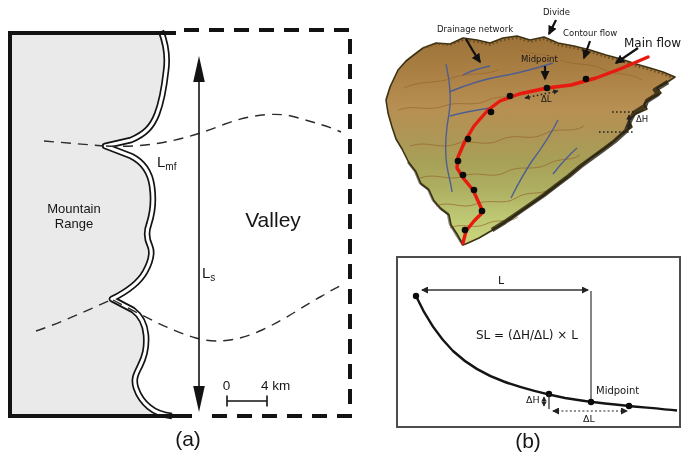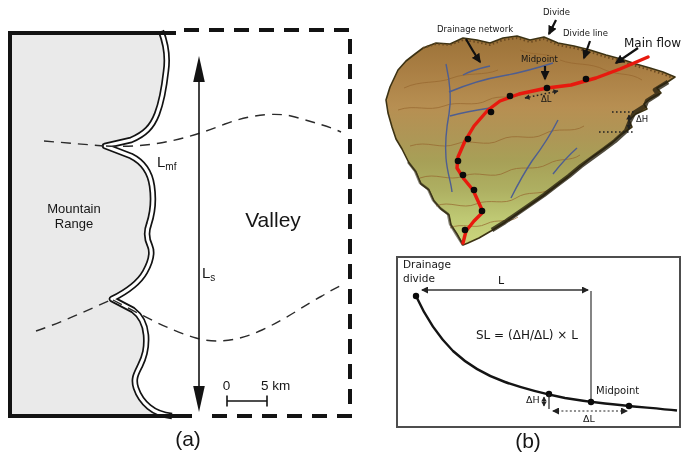--- a/index.html
+++ b/index.html
@@ -182,33 +182,31 @@
   <div class="lbl pa center" style="left:24px;top:201px;width:100px;font-size:13px;line-height:1.18;">Mountain
 Range</div>
   <div class="lbl pa center" style="left:240px;top:208px;width:66px;font-size:21px;">Valley</div>
   <div class="lbl pa" style="left:157px;top:136px;font-size:15px;">
     <span>L</span><span class="sub">mf</span>
   </div>
   <div class="lbl pa" style="left:202px;top:247px;font-size:15px;text-align:right;">
     <span>L</span><span class="sub">s</span>
   </div>
   <div class="lbl pa center" style="left:220px;top:378px;width:13px;font-size:13.5px;">0</div>
-  <div class="lbl pa" style="left:261px;top:378px;font-size:13.5px;">5 km</div>
+  <div class="lbl pa" style="left:261px;top:378px;font-size:13.5px;">4 km</div>
   <div class="lbl pa center caption" style="left:160px;top:427px;width:56px;">(a)</div>
 
   <div class="lbl pb" style="left:437px;top:24px;font-size:8.5px;">Drainage network</div>
   <div class="lbl pb" style="left:543px;top:7px;font-size:8.5px;">Divide</div>
-  <div class="lbl pb" style="left:563px;top:28px;font-size:8.5px;">Divide line</div>
+  <div class="lbl pb" style="left:563px;top:28px;font-size:8.5px;">Contour flow</div>
   <div class="lbl pb" style="left:624px;top:36px;font-size:12px;">Main flow</div>
   <div class="lbl pb" style="left:521px;top:54px;font-size:8.5px;">Midpoint</div>
   <div class="lbl pb" style="left:541px;top:94px;font-size:8.5px;">ΔL</div>
   <div class="lbl pb" style="left:636px;top:114px;font-size:8.5px;">ΔH</div>
 
-  <div class="lbl pb" style="left:403px;top:258px;font-size:10.5px;line-height:1.3;">Drainage
-divide</div>
   <div class="lbl pb" style="left:498px;top:274px;font-size:11px;">L</div>
   <div class="lbl pb" style="left:476px;top:328px;font-size:12px;">SL = (ΔH/ΔL) × L</div>
   <div class="lbl pb" style="left:596px;top:385px;font-size:10px;">Midpoint</div>
   <div class="lbl pb" style="left:526px;top:394px;font-size:9.5px;">ΔH</div>
   <div class="lbl pb" style="left:583px;top:413px;font-size:9.5px;">ΔL</div>
   <div class="lbl pa center caption" style="left:500px;top:429px;width:56px;">(b)</div>
 
 </div>
 
 </body></html>

